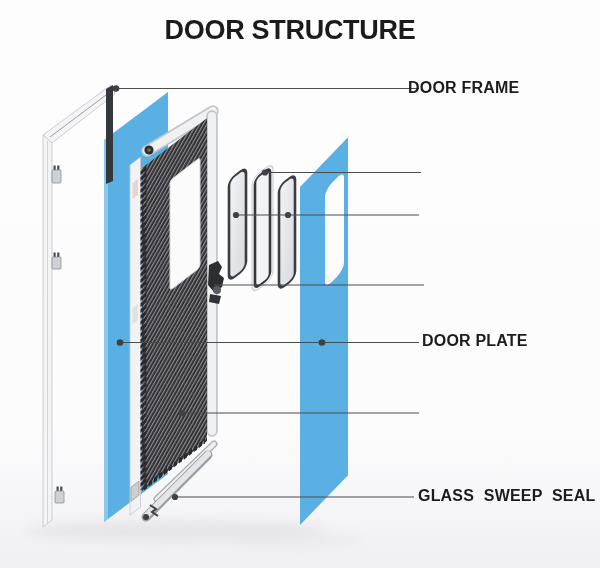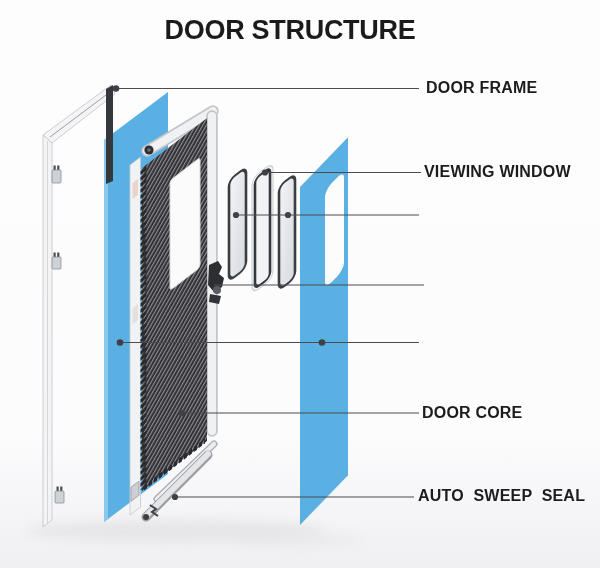--- a/index.html
+++ b/index.html
@@ -155,18 +155,17 @@
       <circle cx="265" cy="172.5" r="3.1"></circle>
       <circle cx="236" cy="215" r="3.1"></circle>
       <circle cx="288" cy="215" r="3.1"></circle>
       <circle cx="120" cy="342.5" r="3.3"></circle>
       <circle cx="322" cy="342.5" r="3.3"></circle>
       <circle cx="182" cy="413" r="3.1"></circle>
       <circle cx="175" cy="497" r="3.1"></circle>
     </g>
   </svg>
 
-  <div class="callout-label" style="left:426px;top:88px">DOOR FRAME</div>
-  <div class="callout-label" style="left:424px;top:172px">VIEWING WINDOW</div>
-  <div class="callout-label" style="left:422px;top:413px">DOOR CORE</div>
-  <div class="callout-label wide" style="left:418px;top:496px">AUTO  SWEEP  SEAL</div>
+  <div class="callout-label" style="left:408px;top:88px">DOOR FRAME</div>
+  <div class="callout-label" style="left:422px;top:341px">DOOR PLATE</div>
+  <div class="callout-label wide" style="left:418px;top:496px">GLASS  SWEEP  SEAL</div>
 
 </div>
 
 </body></html>

